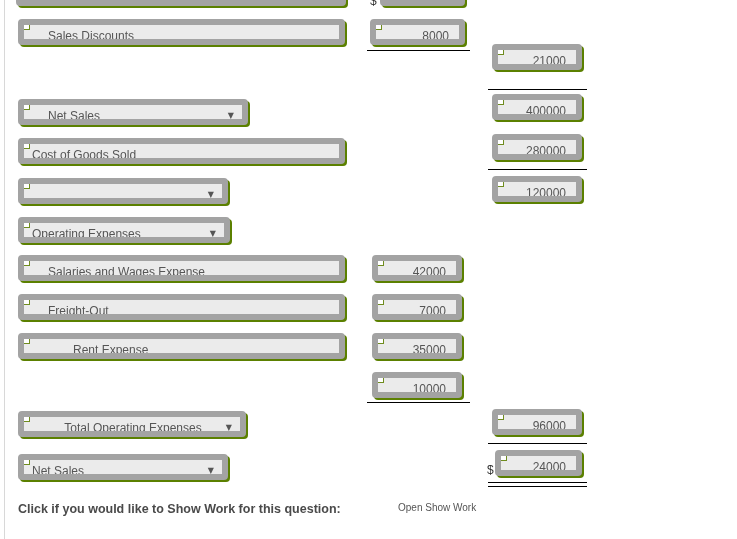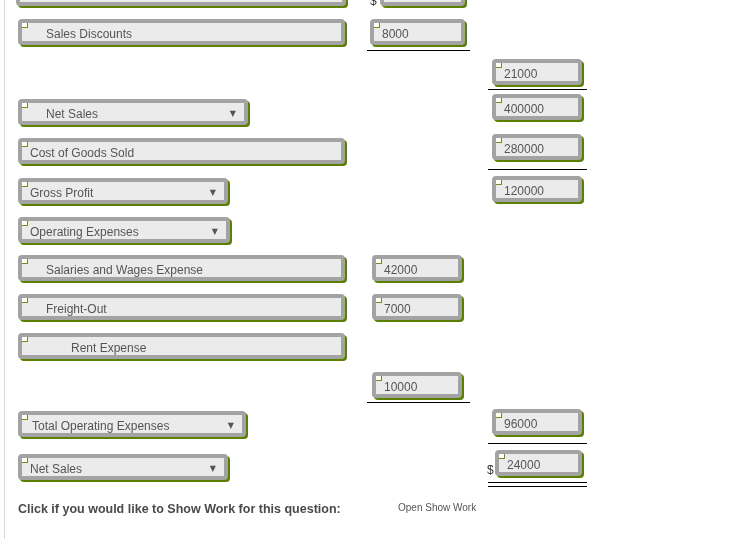--- a/index.html
+++ b/index.html
@@ -16,35 +16,35 @@
   #page{position:absolute;left:0;top:0;width:737px;height:539px;overflow:hidden;}
 
   
   .left-rule{position:absolute;left:4px;top:0;width:1px;height:539px;background:#d8d8d8;}
 
   
   .field{
     position:absolute;
     box-sizing:border-box;
     background:#ebebeb;
-    border:4px solid #a3a3a3;
+    border:6px solid #a3a3a3;
     border-radius:4px;
     box-shadow:2px 2px 0 0 #5b8000;
     height:26px;
     line-height:22px;
     color:#555555;
     font-size:12px;
     font-family:"Liberation Sans", sans-serif;
     white-space:nowrap;
     overflow:hidden;
   }
   .field .txt{display:block;padding:0 8px;}
-  .field.num .txt{padding-right:10px;}
+  .field.num .txt{text-align:right;padding-right:10px;}
   .field.ind .txt{padding-left:24px;}
-  .field.ind2 .txt{padding-left:10px;}
+  .field.ind2 .txt{padding-left:10px;text-align:center;}
 
   
   .chk{
     position:absolute;
     left:-9px;top:-10px;
     width:15px;height:15px;
     box-sizing:border-box;
     background:#ffffff;
     border:1.5px solid #6f8c1e;
     color:#5b8000;
@@ -111,21 +111,21 @@
   <div class="field ind" style="left:18px;top:19px;width:327px;">
     <span class="chk">✓</span>
     <span class="txt">Sales Discounts</span>
   </div>
   <div class="field num" style="left:370px;top:19px;width:95px;">
     <span class="chk">✓</span>
     <span class="txt">8000</span>
   </div>
   <div class="rule" style="left:367px;top:50px;width:103px;"></div>
 
-  <div class="field num" style="left:492px;top:59px;width:90px;">
+  <div class="field num" style="left:492px;top:44px;width:90px;">
     <span class="chk">✓</span>
     <span class="txt">21000</span>
   </div>
   <div class="rule" style="left:488px;top:89px;width:99px;"></div>
 
   <div class="field ind" style="left:18px;top:99px;width:230px;">
     <span class="chk">✓</span>
     <span class="txt">Net Sales</span>
     <span class="caret">▼</span>
   </div>
@@ -139,21 +139,20 @@
     <span class="txt">Cost of Goods Sold</span>
   </div>
   <div class="field num" style="left:492px;top:134px;width:90px;">
     <span class="chk">✓</span>
     <span class="txt">280000</span>
   </div>
   <div class="rule" style="left:488px;top:169px;width:99px;"></div>
 
   <div class="field" style="left:18px;top:178px;width:210px;">
     <span class="chk">✓</span>
-    <span class="txt">Gross Profit</span>
     <span class="caret">▼</span>
   </div>
   <div class="field num" style="left:492px;top:176px;width:90px;">
     <span class="chk">✓</span>
     <span class="txt">120000</span>
   </div>
 
   <div class="field" style="left:18px;top:217px;width:212px;">
     <span class="chk">✓</span>
     <span class="txt">Operating Expenses</span>
@@ -174,20 +173,24 @@
     <span class="txt">Freight-Out</span>
   </div>
   <div class="field num" style="left:372px;top:294px;width:90px;">
     <span class="chk">✓</span>
     <span class="txt">7000</span>
   </div>
 
   <div class="field ind" style="left:18px;top:333px;width:327px;padding-left:25px;">
     <span class="chk">✓</span>
     <span class="txt">Rent Expense</span>
+  </div>
+  <div class="field num" style="left:372px;top:333px;width:90px;">
+    <span class="chk">✓</span>
+    <span class="txt">35000</span>
   </div>
 
   <div class="field num" style="left:372px;top:372px;width:90px;">
     <span class="chk">✓</span>
     <span class="txt">10000</span>
   </div>
   <div class="rule" style="left:367px;top:402px;width:103px;"></div>
 
   <div class="field ind2" style="left:18px;top:411px;width:228px;">
     <span class="chk">✓</span>

